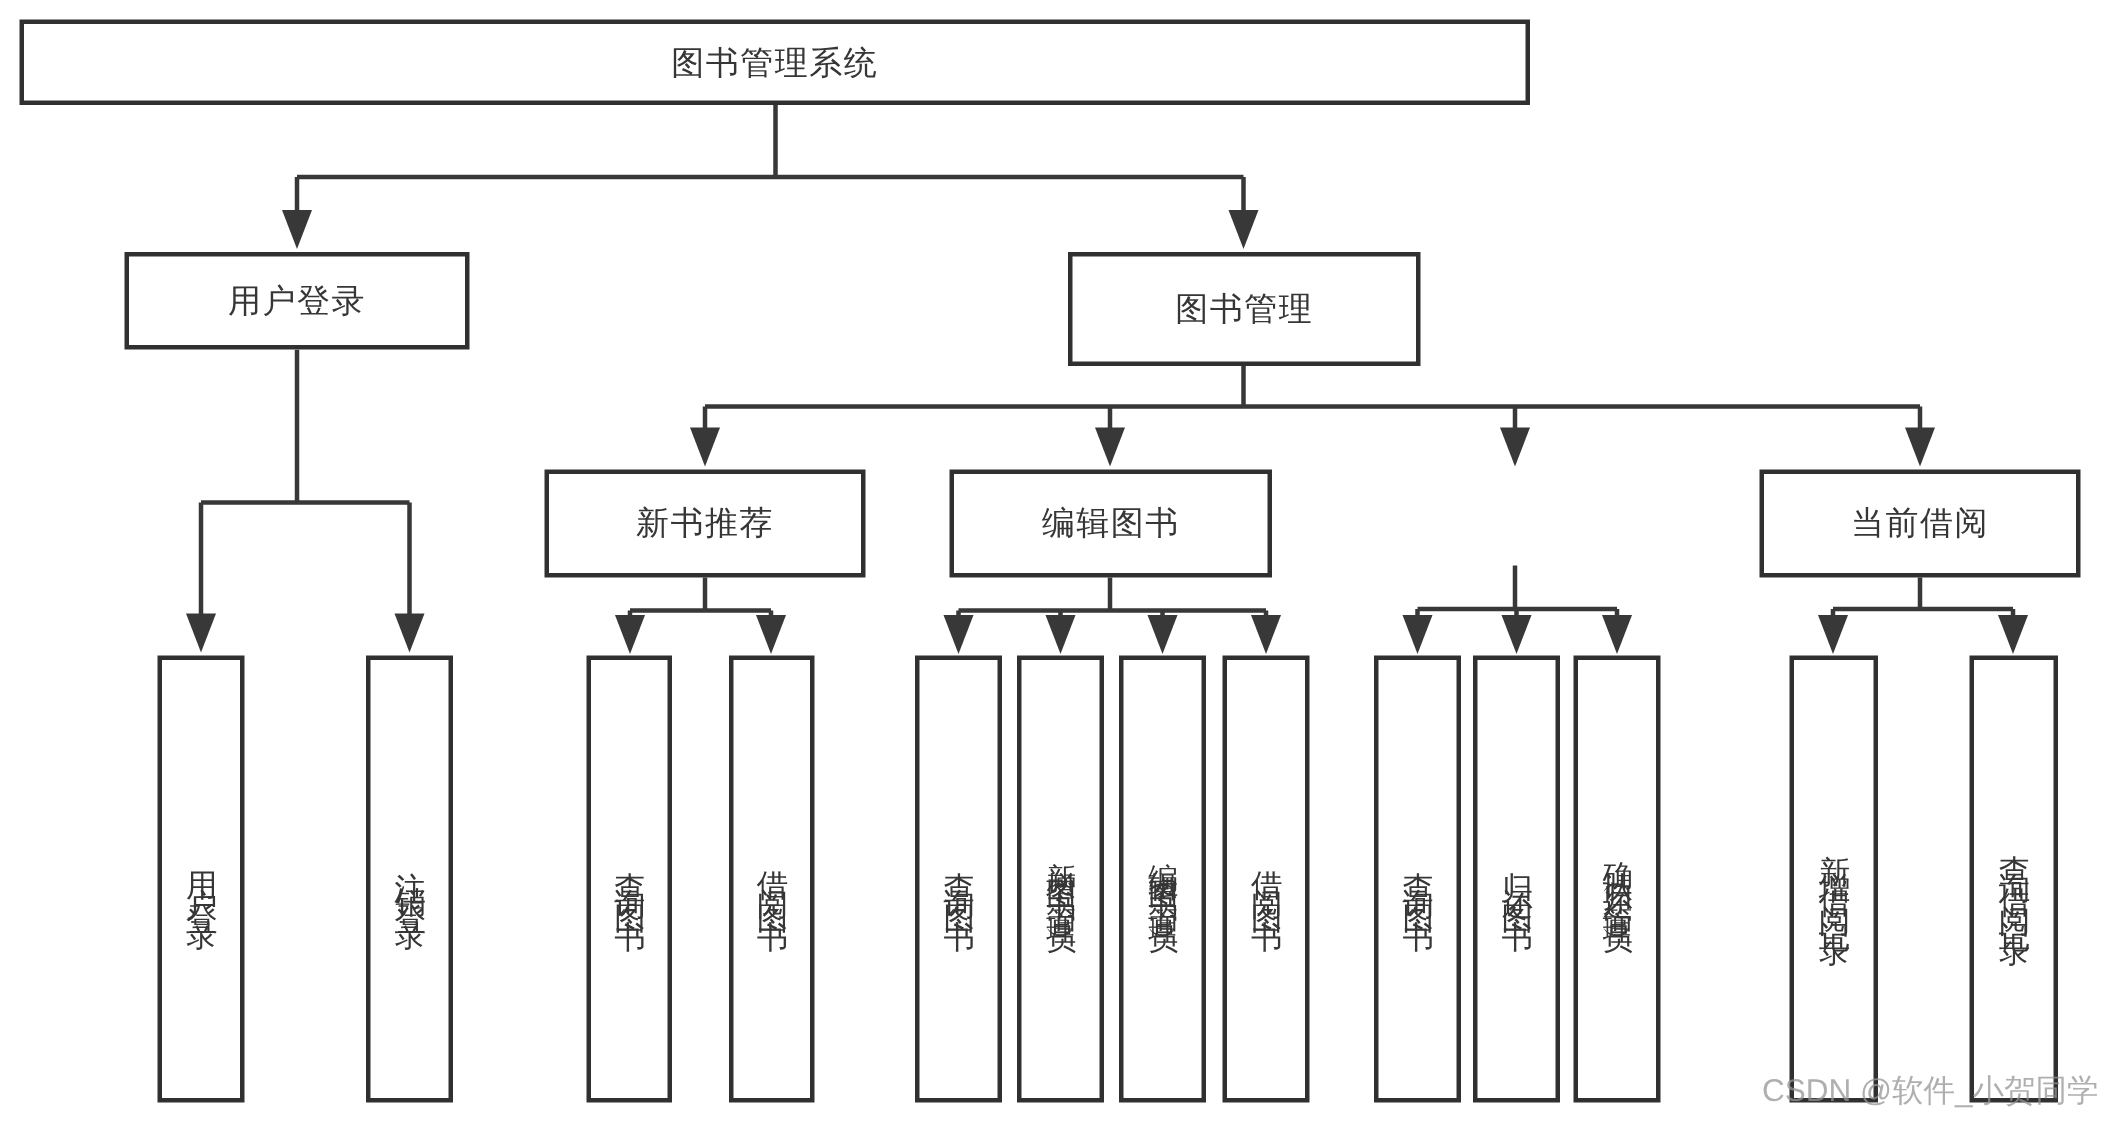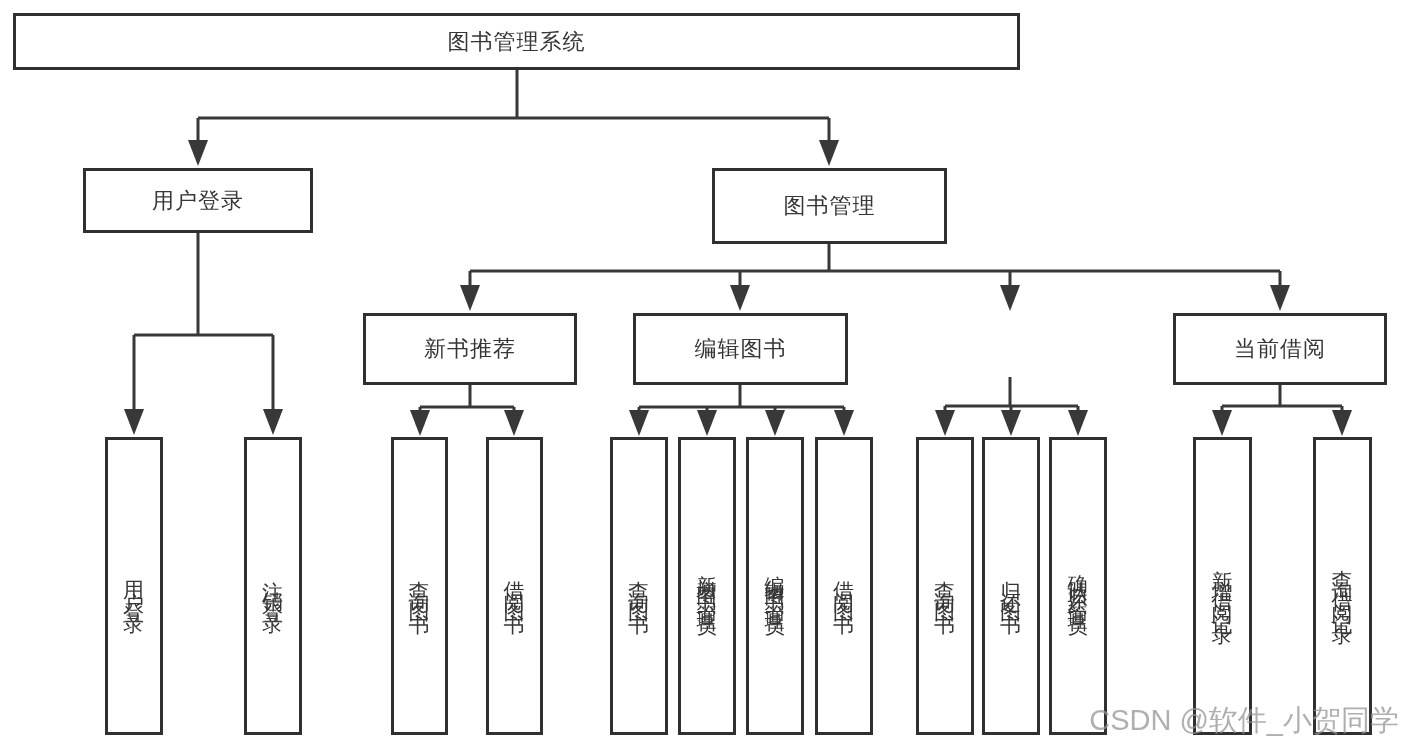--- a/index.html
+++ b/index.html
@@ -44,21 +44,21 @@
   }
   .vtext.long {
     font-size: 20px;
     letter-spacing: 6px;
   }
   .watermark {
     position: absolute;
     right: 6px;
     bottom: 6px;
     z-index: 3;
-    font-size: 29px;
+    font-size: 21px;
     color: rgba(148, 148, 148, 0.75);
     white-space: nowrap;
   }
 </style>
 </head>
 <body>
 
 <div class="canvas">
 
   <svg class="connectors" viewBox="0 0 1405 747" xmlns="http://www.w3.org/2000/svg">

